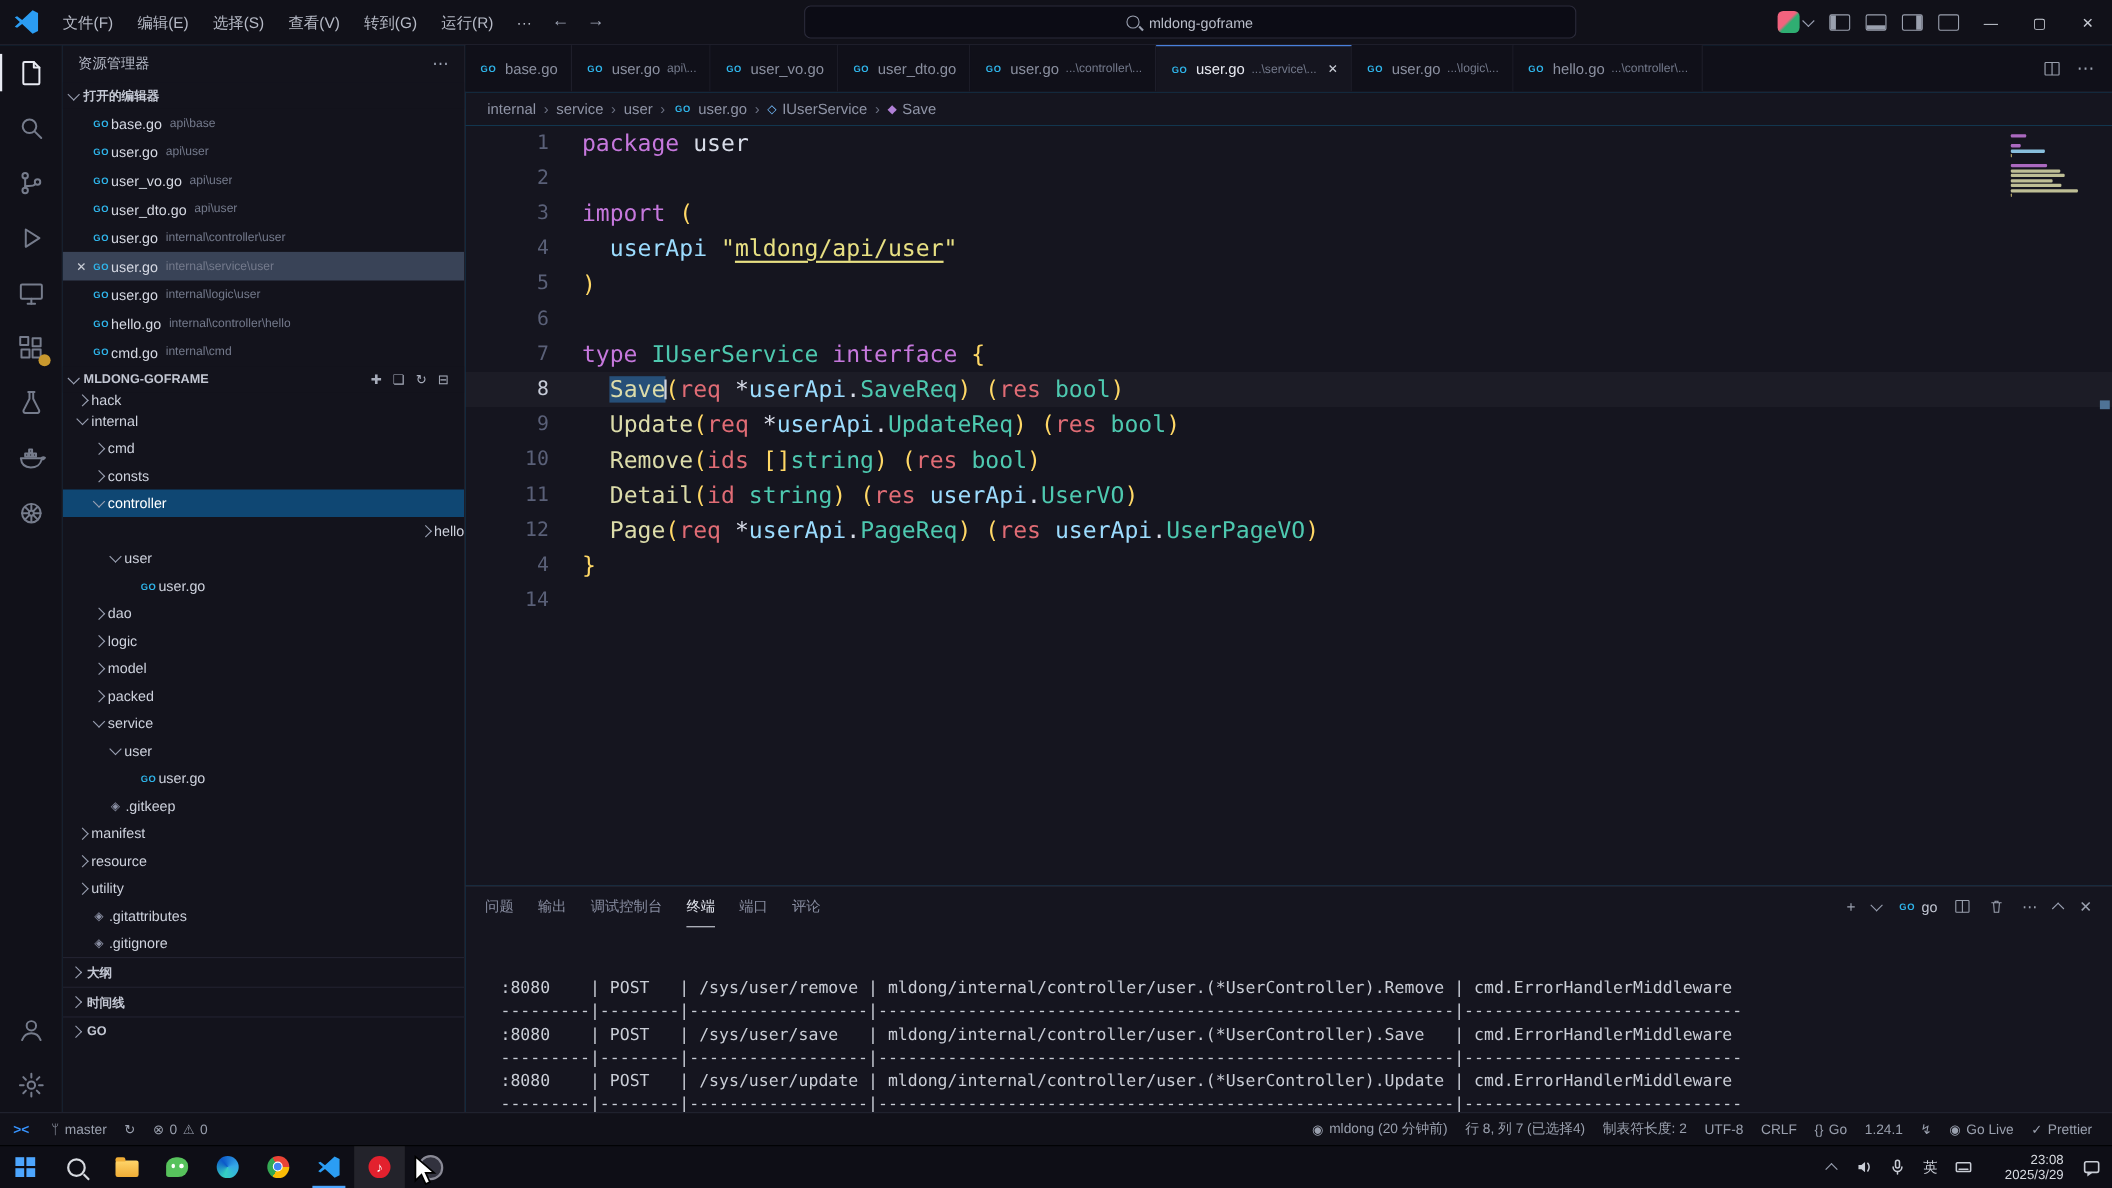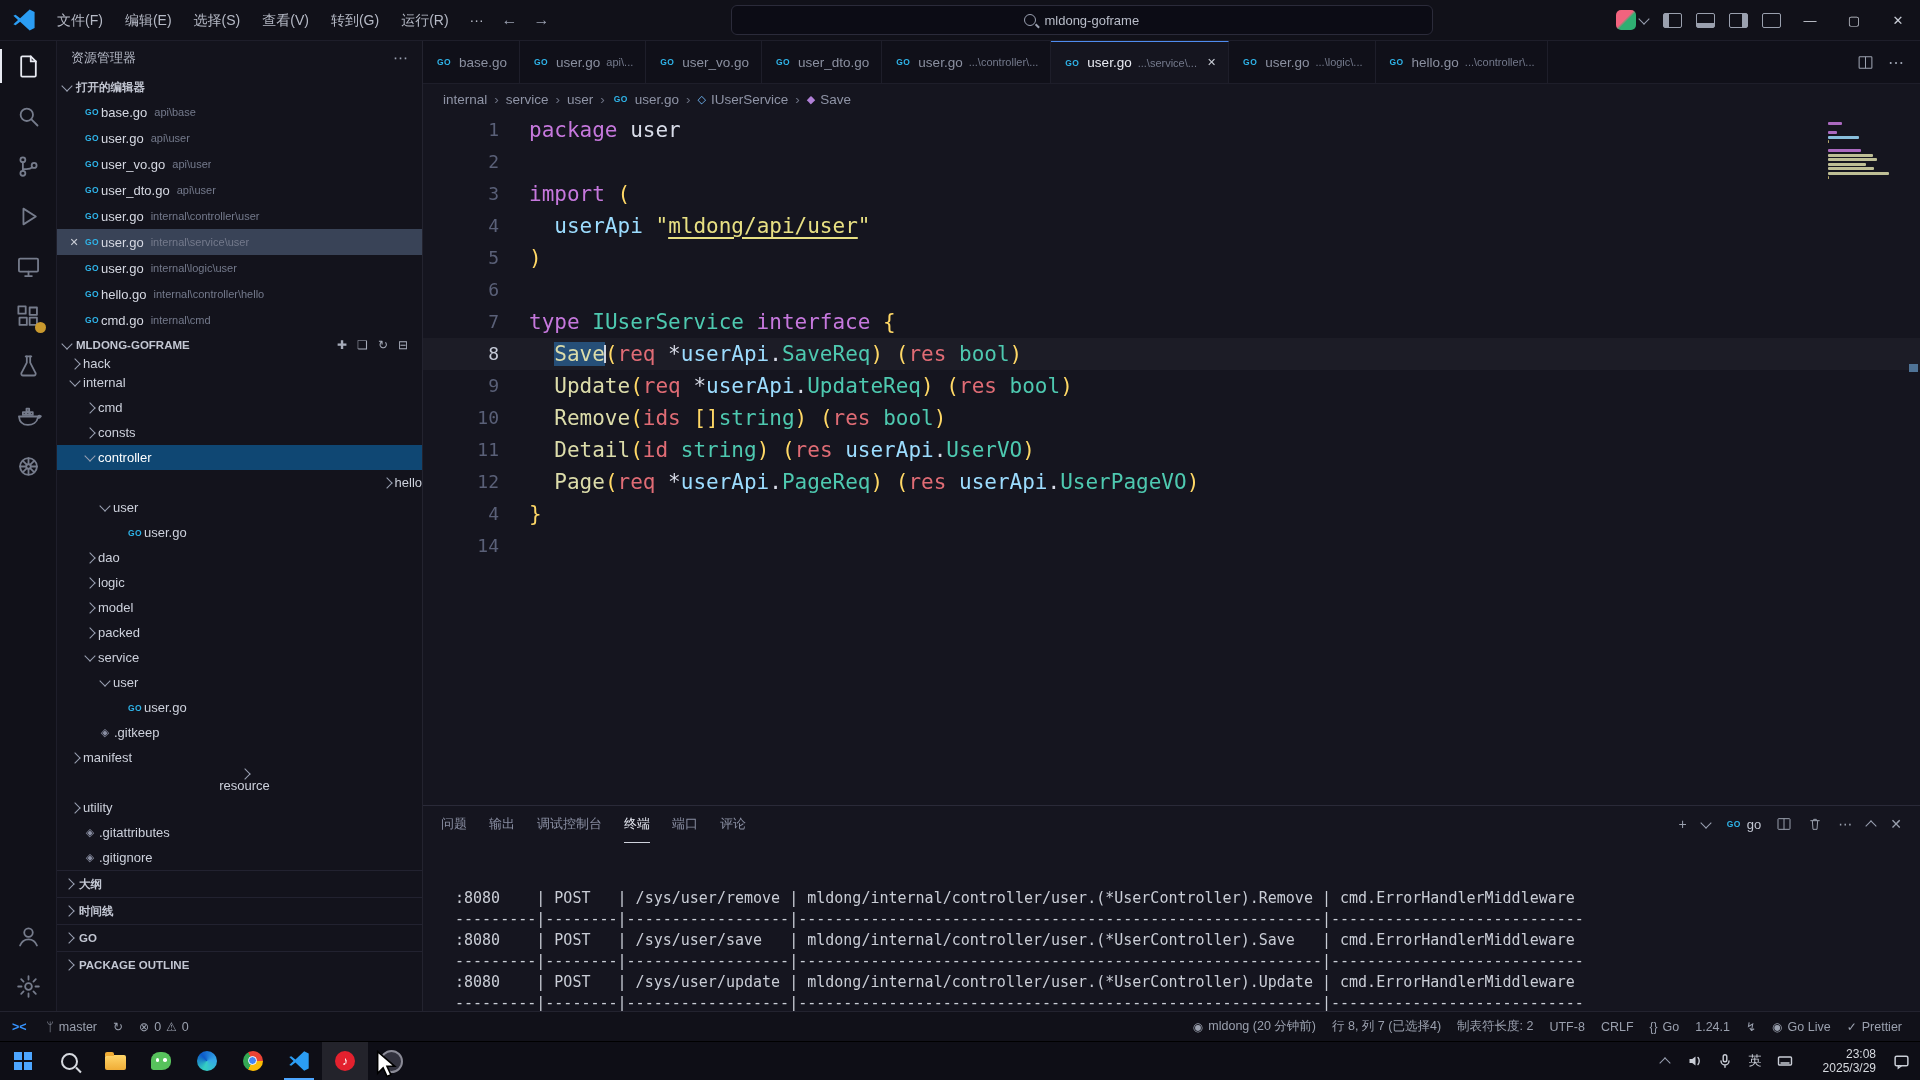--- a/index.html
+++ b/index.html
@@ -416,21 +416,21 @@
             <span class="tw-sp"></span>
             <span class="git-ic">◈</span>
             <span class="tree-label">.gitkeep</span>
           </div>
           <div class="tree-row" style="padding-left: 10px;">
             <span class="tw">
               <span class="chev right"></span>
             </span>
             <span class="tree-label">manifest</span>
           </div>
-          <div class="tree-row" style="padding-left: 10px; flex-direction: column;">
+          <div class="tree-row" style="padding-left: 10px;">
             <span class="tw">
               <span class="chev right"></span>
             </span>
             <span class="tree-label">resource</span>
           </div>
           <div class="tree-row" style="padding-left: 10px;">
             <span class="tw">
               <span class="chev right"></span>
             </span>
             <span class="tree-label">utility</span>
@@ -451,24 +451,20 @@
             <span class="chev right"></span>
             <span>大纲</span>
           </div>
           <div class="side-sec">
             <span class="chev right"></span>
             <span>时间线</span>
           </div>
           <div class="side-sec">
             <span class="chev right"></span>
             <span>GO</span>
-          </div>
-          <div class="side-sec">
-            <span class="chev right"></span>
-            <span>PACKAGE OUTLINE</span>
           </div>
         </div>
     </div>
 
     <div id="editor-region">
       <div id="tabbar">
         <div id="tabs-box" style="display:flex">
             <div class="tab">
               <span class="go-ic">GO</span>
               <span class="tab-name">base.go</span>

